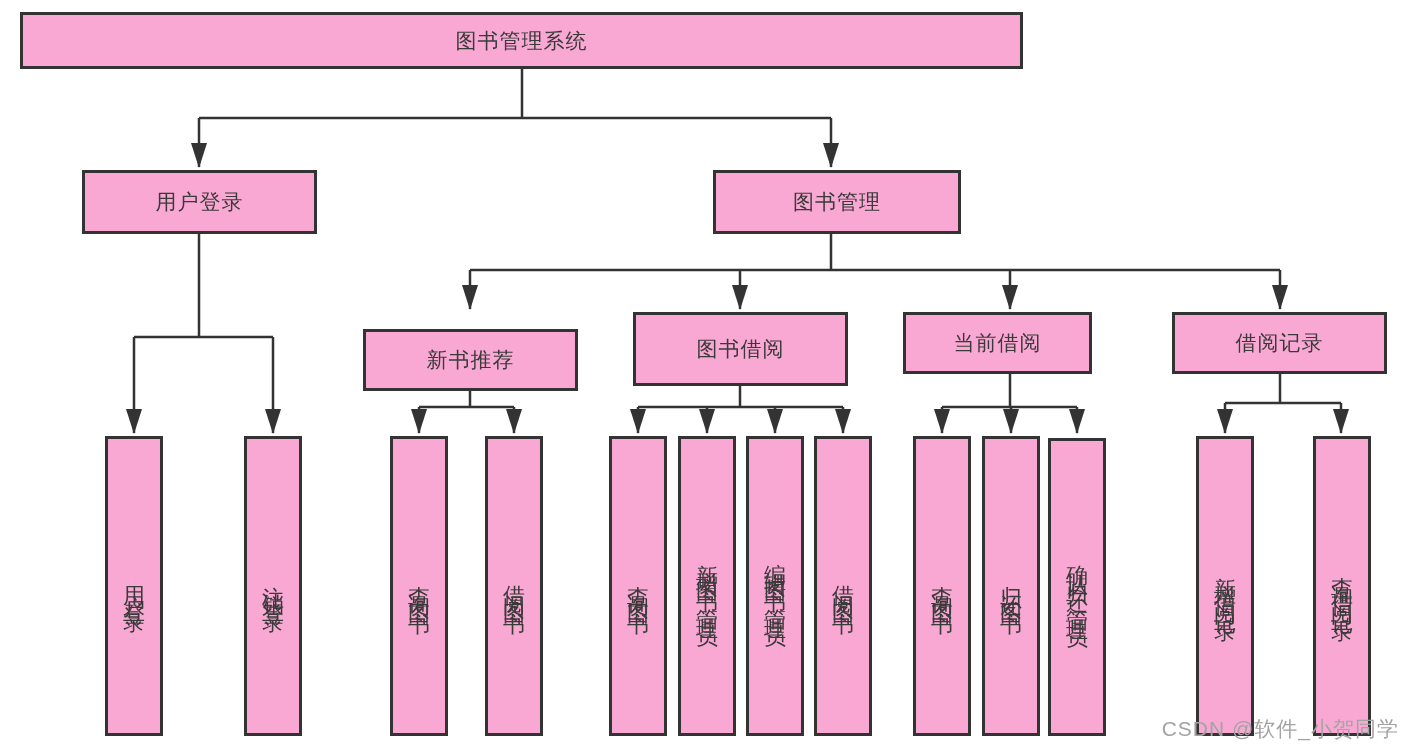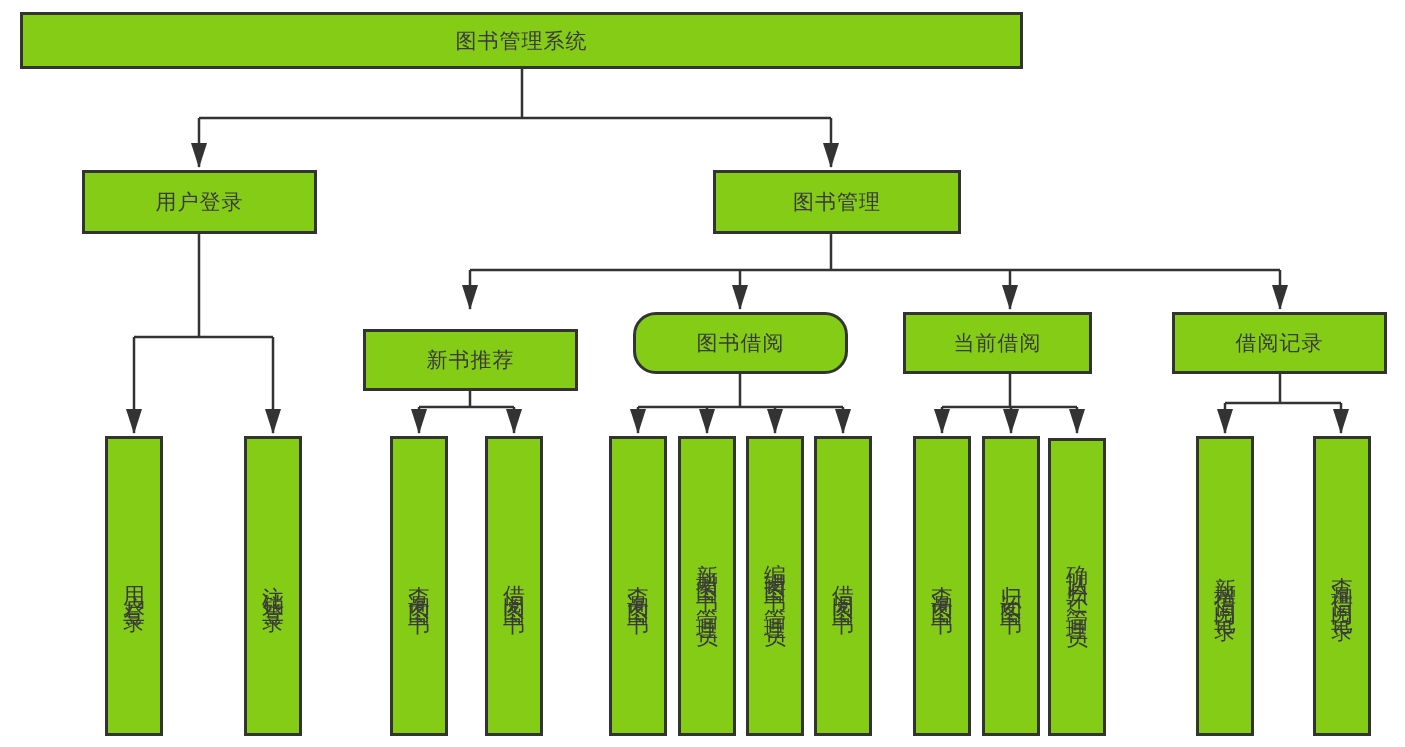--- a/index.html
+++ b/index.html
@@ -19,21 +19,21 @@
     position: absolute;
     left: 0;
     top: 0;
     width: 1405px;
     height: 747px;
     pointer-events: none;
   }
   .node {
     position: absolute;
     box-sizing: border-box;
-    background: #84cc16;
+    background: #f9a8d4;
     border: 3px solid #333333;
     color: #3a3a3a;
     display: flex;
     align-items: center;
     justify-content: center;
     text-align: center;
     z-index: 2;
   }
   .node.h {
     font-size: 21px;
@@ -99,21 +99,21 @@
       <line x1="1341" y1="403" x2="1341" y2="433" marker-end="url(#arw)"></line>
     </g>
   </svg>
 
   <div class="node h" style="left:20px; top:12px; width:1003px; height:57px;">图书管理系统</div>
 
   <div class="node h" style="left:82px; top:170px; width:235px; height:64px;">用户登录</div>
   <div class="node h" style="left:713px; top:170px; width:248px; height:64px;">图书管理</div>
 
   <div class="node h" style="left:363px; top:329px; width:215px; height:62px;">新书推荐</div>
-  <div class="node h" style="left:633px; top:312px; width:215px; height:62px;border-radius:23px;">图书借阅</div>
+  <div class="node h" style="left:633px; top:312px; width:215px; height:74px;">图书借阅</div>
   <div class="node h" style="left:903px; top:312px; width:189px; height:62px;">当前借阅</div>
   <div class="node h" style="left:1172px; top:312px; width:215px; height:62px;">借阅记录</div>
 
   <div class="node leaf" style="left:105px; top:436px; width:58px; height:300px;">用户登录</div>
   <div class="node leaf" style="left:244px; top:436px; width:58px; height:300px;">注销登录</div>
 
   <div class="node leaf" style="left:390px; top:436px; width:58px; height:300px;">查询图书</div>
   <div class="node leaf" style="left:485px; top:436px; width:58px; height:300px;">借阅图书</div>
 
   <div class="node leaf" style="left:609px; top:436px; width:58px; height:300px;">查询图书</div>
@@ -121,13 +121,14 @@
   <div class="node leaf" style="left:746px; top:436px; width:58px; height:300px;">编辑图书（管理员）</div>
   <div class="node leaf" style="left:814px; top:436px; width:58px; height:300px;">借阅图书</div>
 
   <div class="node leaf" style="left:913px; top:436px; width:58px; height:300px;">查询图书</div>
   <div class="node leaf" style="left:982px; top:436px; width:58px; height:300px;">归还图书</div>
   <div class="node leaf" style="left:1048px; top:438px; width:58px; height:298px;">确认归还（管理员）</div>
 
   <div class="node leaf" style="left:1196px; top:436px; width:58px; height:300px;">新增借阅记录</div>
   <div class="node leaf" style="left:1313px; top:436px; width:58px; height:300px;">查询借阅记录</div>
 
+  <div class="watermark">CSDN @软件_小贺同学</div>
 </div>
 
 </body></html>

